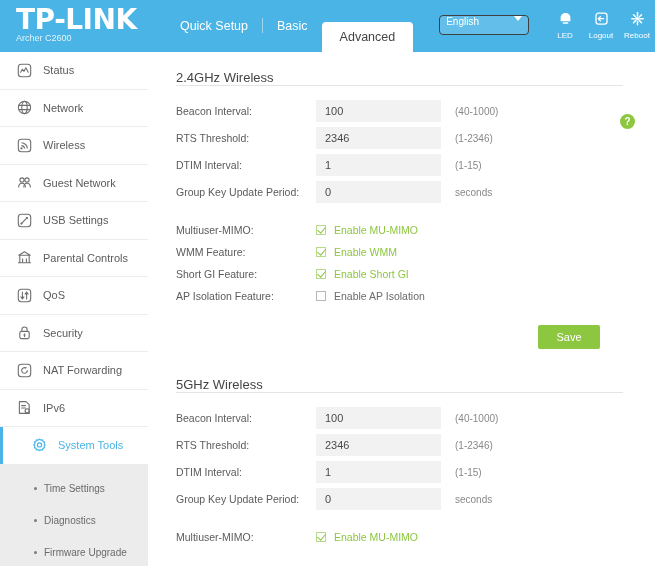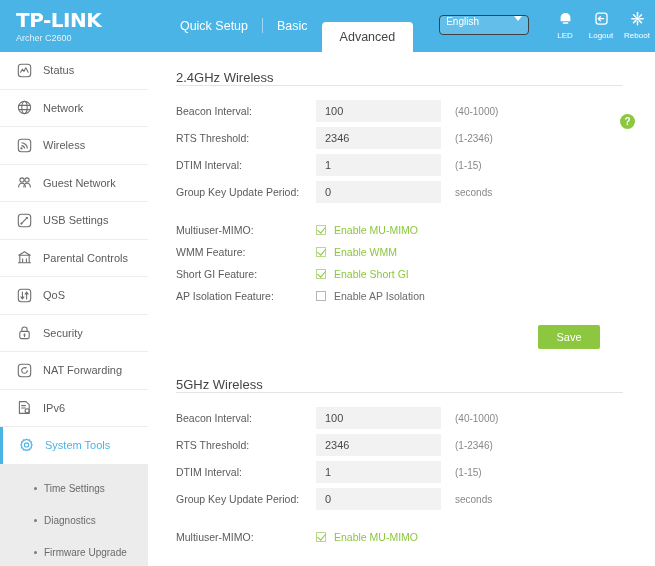--- a/index.html
+++ b/index.html
@@ -20,21 +20,21 @@
     display: flex;
     align-items: center;
     position: relative;
   }
   .brand {
     width: 160px;
     padding-left: 16px;
   }
   .brand-logo {
     color: #ffffff;
-    font-size: 20px;
+    font-size: 28px;
     font-weight: bold;
     letter-spacing: -0.5px;
     line-height: 20px;
     font-family: "DejaVu Sans", sans-serif;
   }
   .brand-model {
     color: #e3f3fb;
     font-size: 9px;
     margin-top: 3px;
     line-height: 10px;
@@ -153,21 +153,21 @@
     display: flex;
     align-items: center;
   }
   .side-item .s-lbl {
     font-size: 11px;
     color: #5b5b5d;
     margin-left: 4px;
   }
   .side-item.active {
     border-left-color: #4ab4e6;
-    padding-left: 16px;
+    padding-left: 29px;
   }
   .side-item.active .s-lbl { color: #4ab4e6; }
 
   .submenu {
     background: #ececec;
     padding-top: 8px;
   }
   .sub-item {
     height: 32px;
     display: flex;

